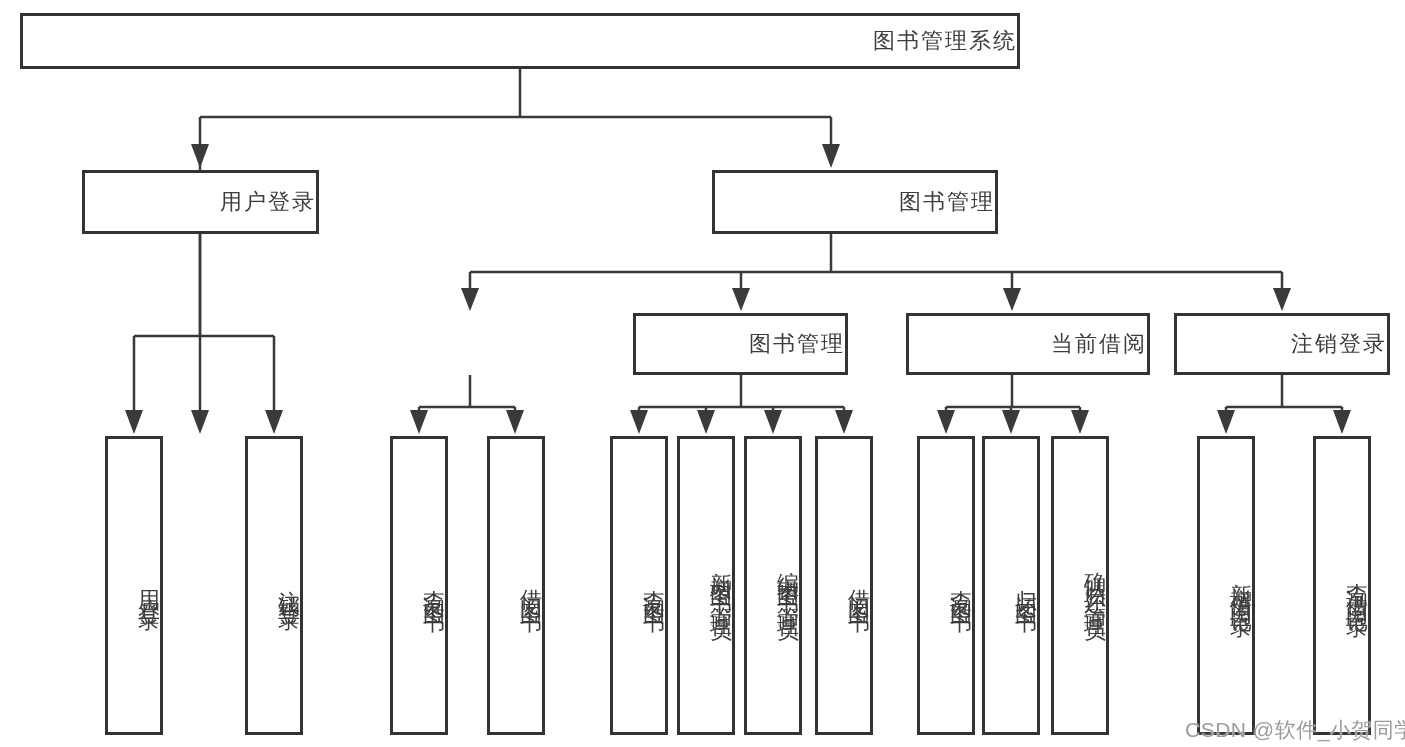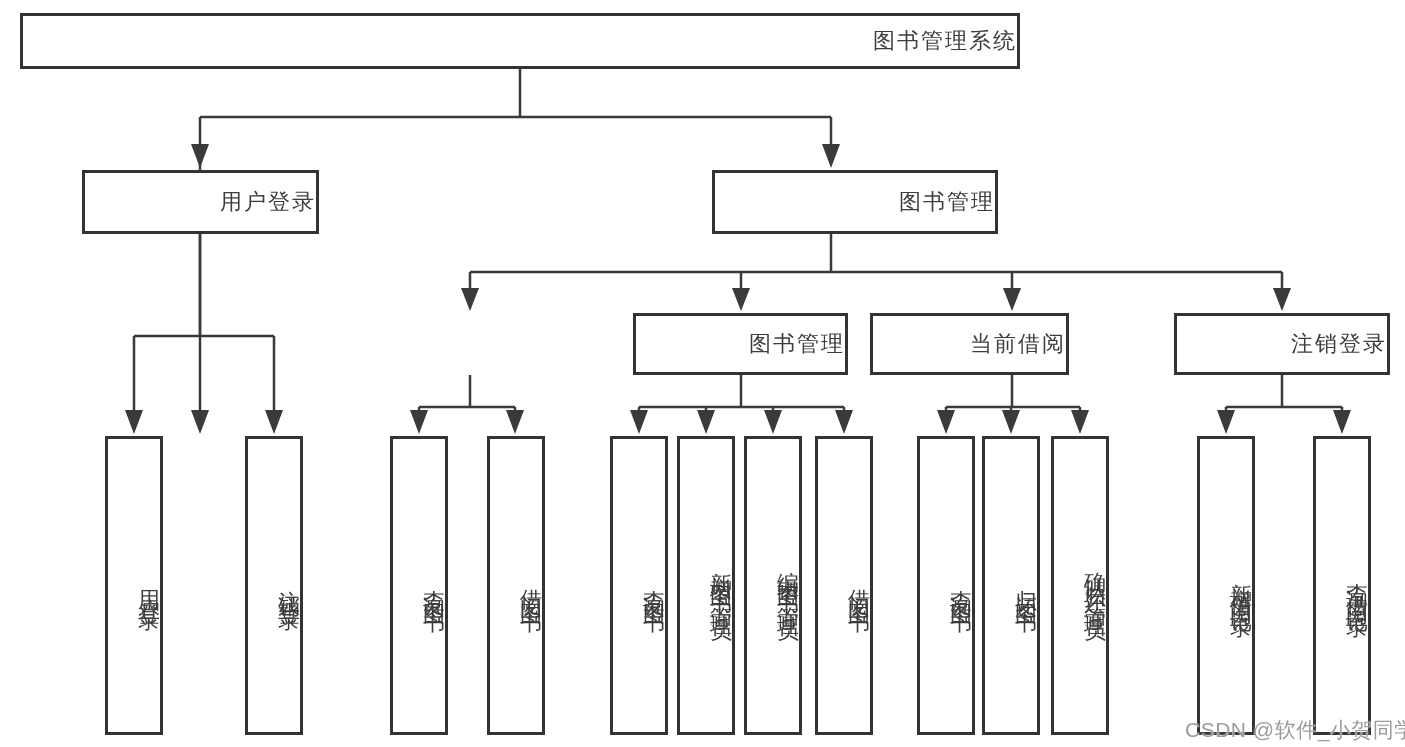--- a/index.html
+++ b/index.html
@@ -137,21 +137,21 @@
   <div class="node h" style="left:82px;top:170px;width:237px;height:64px">
     <span>用户登录</span>
   </div>
   <div class="node h" style="left:712px;top:170px;width:286px;height:64px">
     <span>图书管理</span>
   </div>
 
   <div class="node h" style="left:633px;top:313px;width:215px;height:62px">
     <span>图书管理</span>
   </div>
-  <div class="node h" style="left:870px;top:313px;width:199px;height:62px">
+  <div class="node h" style="left:906px;top:313px;width:244px;height:62px">
     <span>当前借阅</span>
   </div>
   <div class="node h" style="left:1174px;top:313px;width:216px;height:62px">
     <span>注销登录</span>
   </div>
 
   <div class="node v" style="left:105px;top:436px;width:58px;height:299px">
     <span>用户登录</span>
   </div>
   <div class="node v" style="left:245px;top:436px;width:58px;height:299px">

